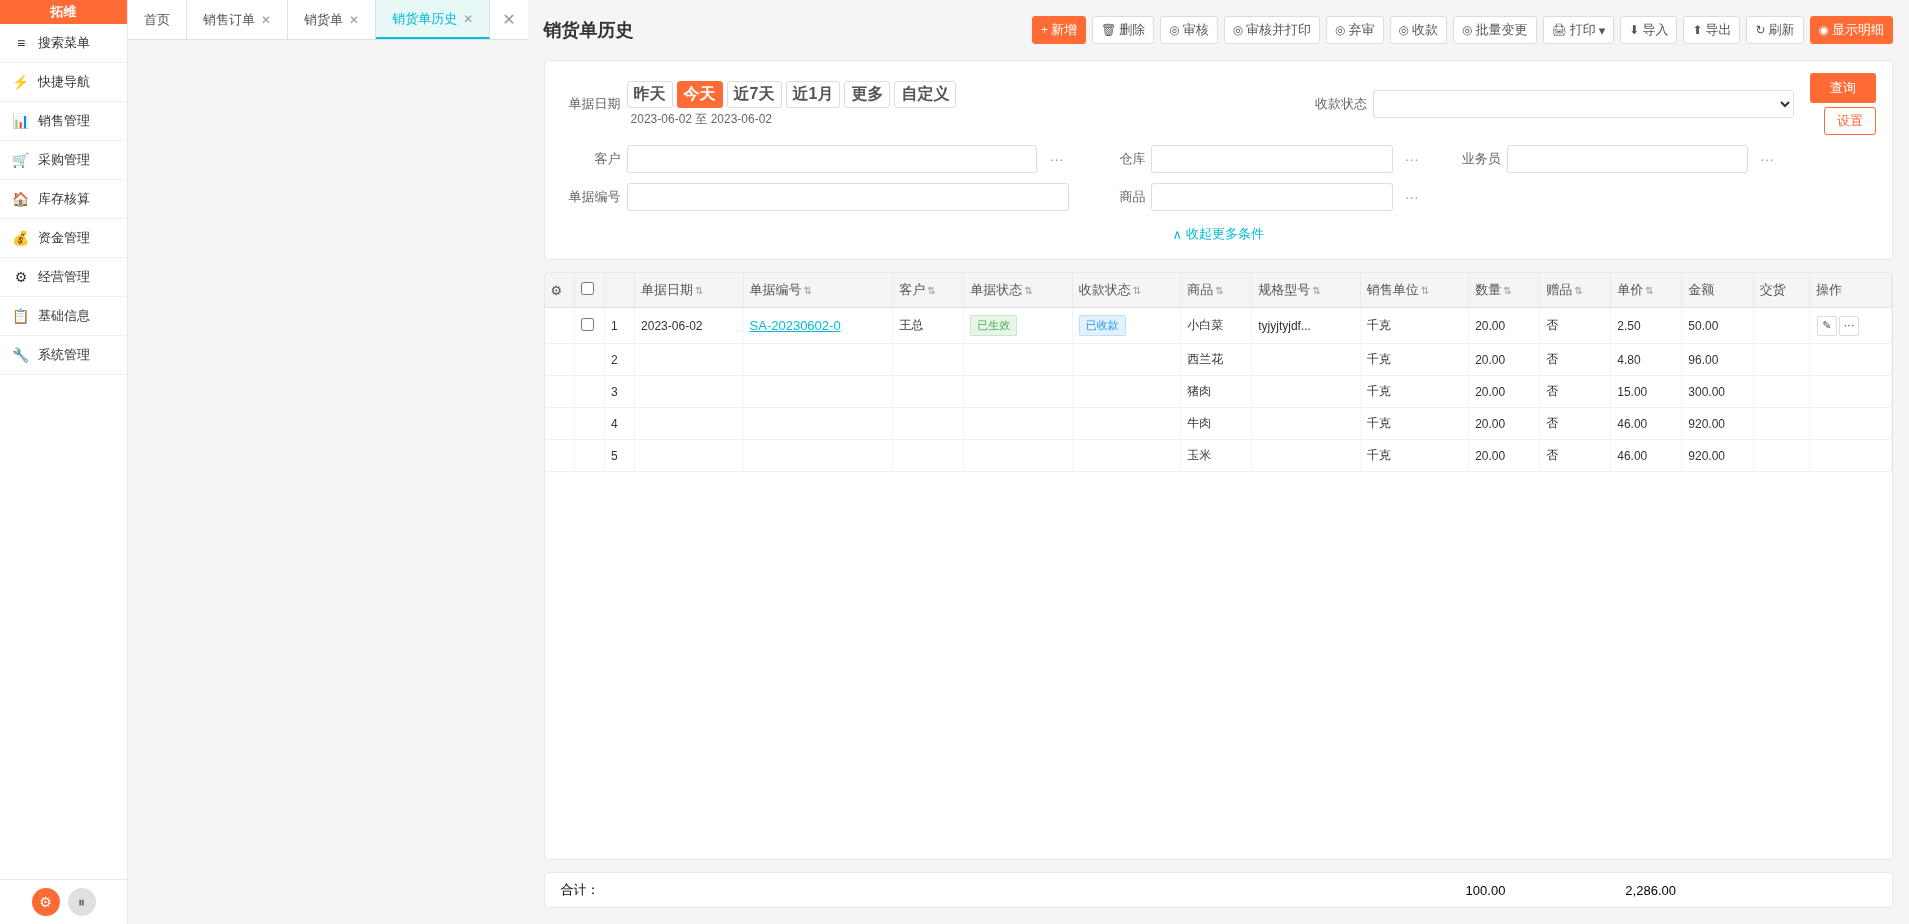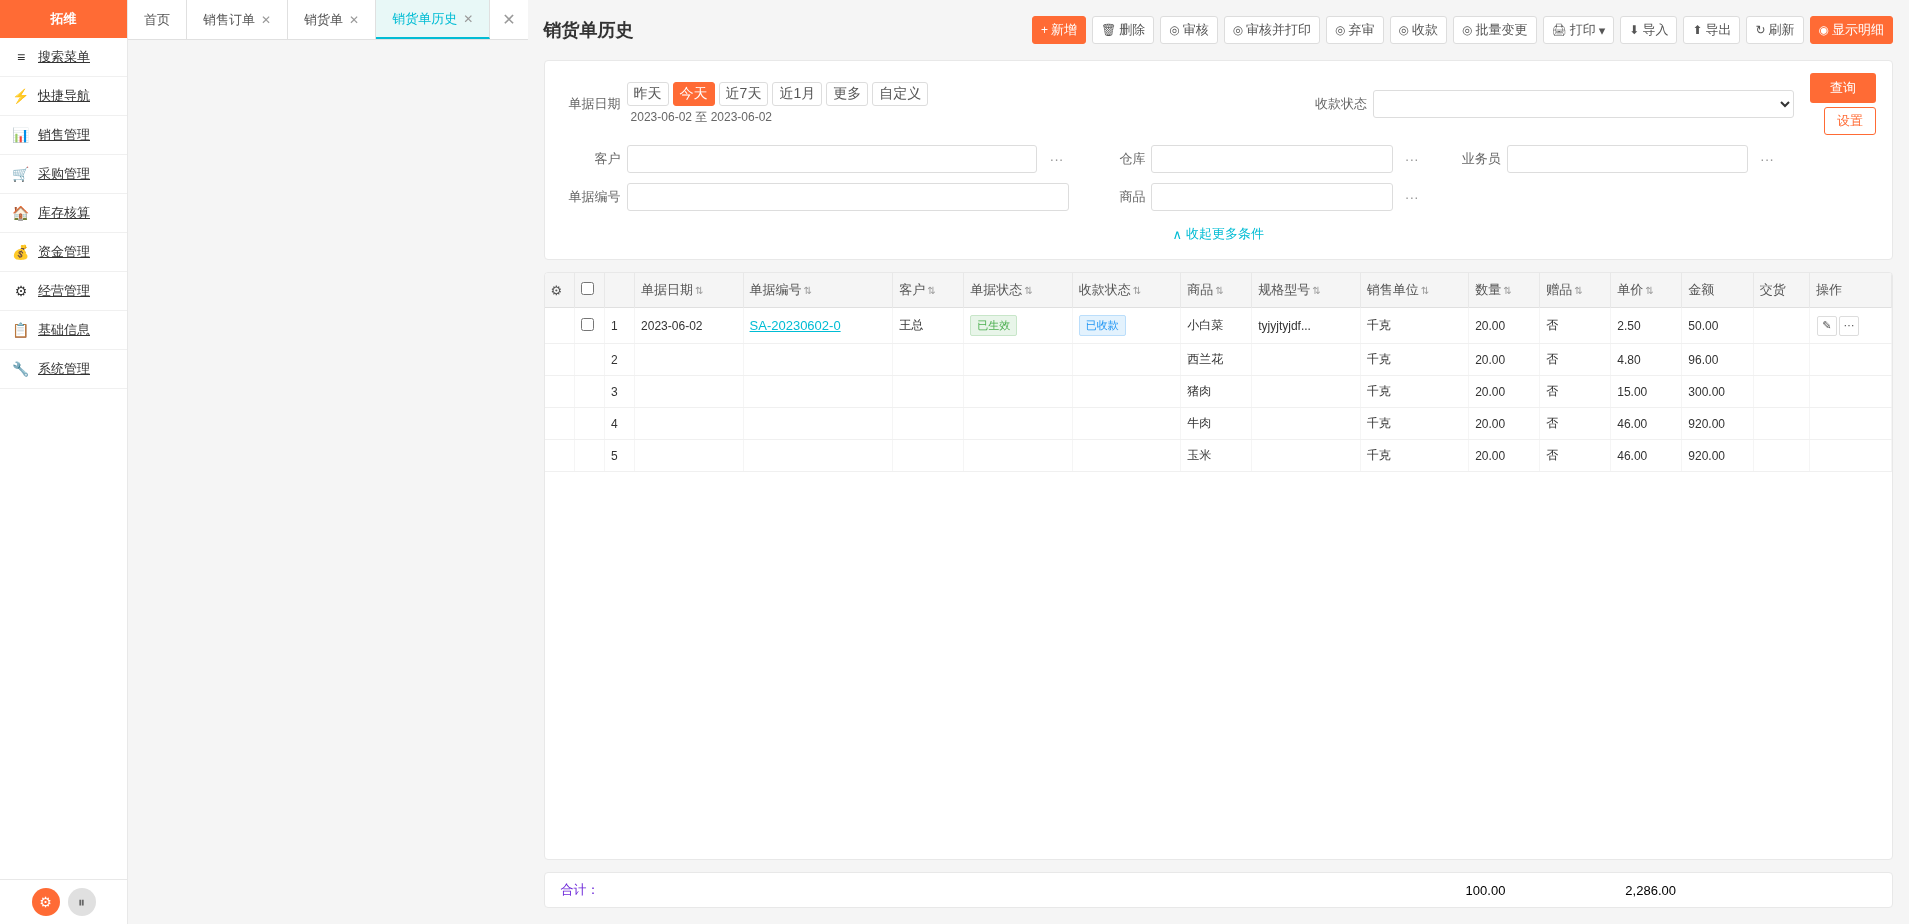--- a/index.html
+++ b/index.html
@@ -8,40 +8,40 @@
     
     .sidebar {
       width: 128px;
       background: #fff;
       border-right: 1px solid #e8e8e8;
       display: flex;
       flex-direction: column;
       flex-shrink: 0;
     }
     .sidebar-logo {
-      height: 38px;
+      height: 24px;
       background: #ff6b35;
       display: flex;
       align-items: center;
       justify-content: center;
       color: #fff;
       font-weight: bold;
       font-size: 14px;
     }
     .sidebar-item {
       display: flex;
       align-items: center;
       padding: 10px 12px;
       cursor: pointer;
       color: #333;
       gap: 8px;
       border-bottom: 1px solid #f0f0f0;
     }
     .sidebar-item .icon { font-size: 14px; width: 18px; text-align: center; }
-    .sidebar-item .label { font-size: 13px; text-decoration: underline; }
+    .sidebar-item .label { font-size: 13px; }
     .sidebar-bottom {
       margin-top: auto;
       border-top: 1px solid #e8e8e8;
       display: flex;
       padding: 8px;
       gap: 8px;
       justify-content: center;
     }
     .sidebar-bottom-btn {
       width: 28px; height: 28px;
@@ -199,22 +199,23 @@
       display: flex;
       gap: 4px;
       align-items: center;
     }
     .date-range-btn {
       padding: 2px 6px;
       border: 1px solid #ddd;
       border-radius: 3px;
       cursor: pointer;
       color: #555;
-      font-size: 14px;
-      background: #fff;
+      font-size: 16px;
+      background: #fff;
+      font-weight: bold;
     }
     .date-range-btn.active { background: #ff6b35; color: #fff; border-color: #ff6b35; }
     .date-text {
       font-size: 12px;
       color: #666;
       margin-left: 4px;
     }
     .ellipsis-btn {
       padding: 2px 6px;
       color: #999;
@@ -318,21 +319,21 @@
     
     .table-footer {
       background: #fff;
       border: 1px solid #e8e8e8;
       border-radius: 4px;
       display: flex;
       align-items: center;
       padding: 8px 16px;
       font-size: 13px;
     }
-    .total-label { color: #6d28d9; margin-right: 16px; text-align: right; }
+    .total-label { color: #000000; margin-right: 16px; text-align: right; }
     .per-page { display: flex; align-items: center; gap: 4px; color: #666; }
     .per-page select {
       border: 1px solid #ddd;
       border-radius: 3px;
       padding: 2px 4px;
       font-size: 12px;
     }
     .page-nav-btn {
       width: 24px; height: 24px;
       border: 1px solid #ddd;

